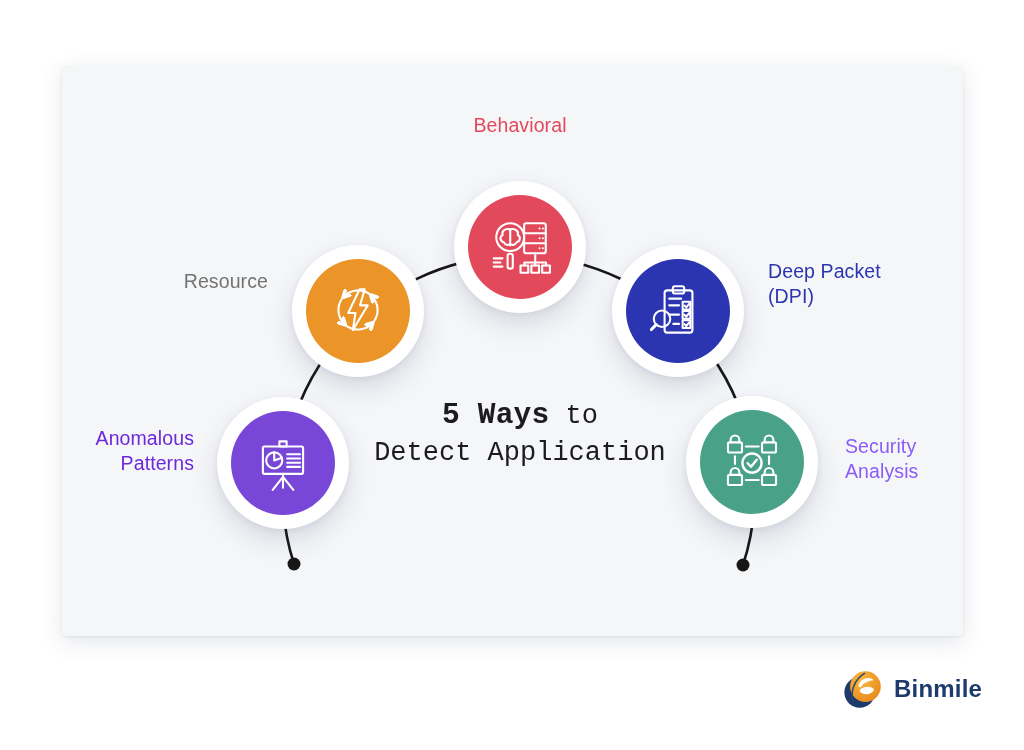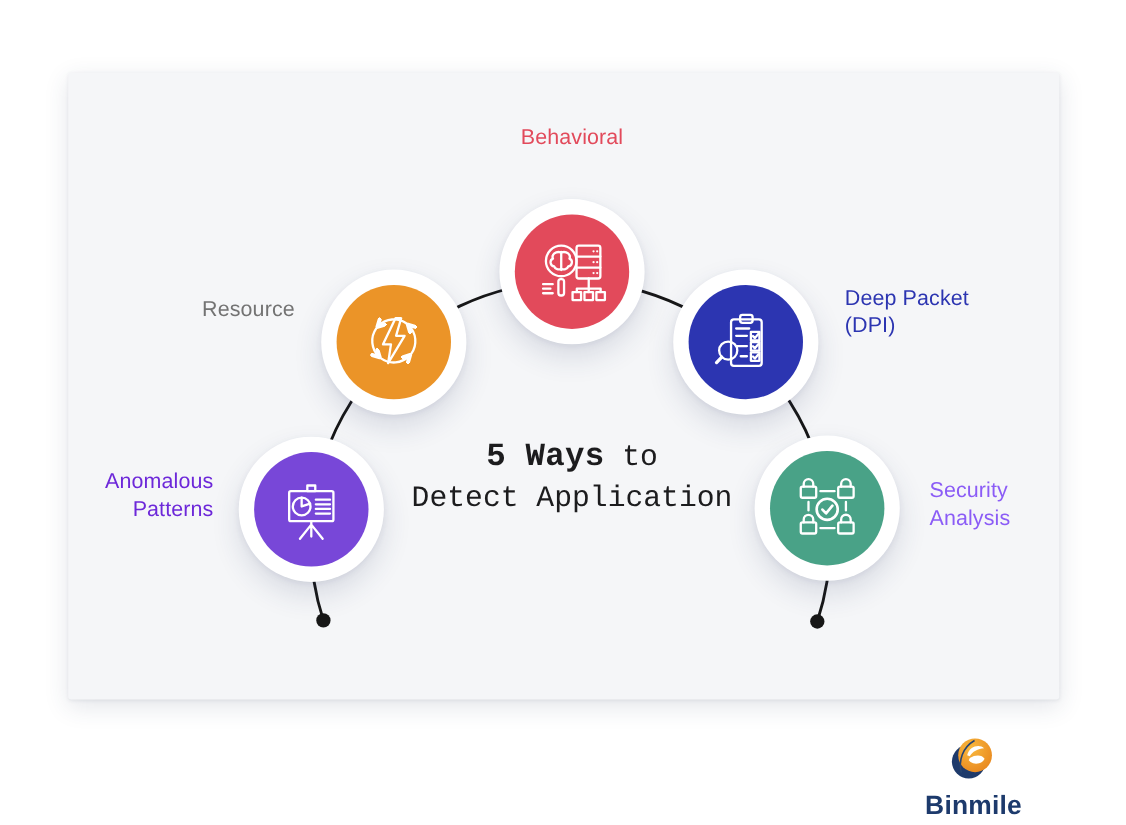--- a/index.html
+++ b/index.html
@@ -21,21 +21,21 @@
   }
   .node-inner{width:104px;height:104px;border-radius:50%;display:flex;align-items:center;justify-content:center;}
   .icon{width:66px;height:66px;display:block;}
   .icon *{vector-effect:non-scaling-stroke;}
   .label{position:absolute;z-index:3;font-weight:normal;font-size:19.5px;line-height:24.5px;letter-spacing:.1px;}
   .label span{display:block;}
   .ta-r{text-align:right;} .ta-c{text-align:center;} .ta-l{text-align:left;}
   .title{position:absolute;left:350px;top:397px;width:340px;text-align:center;color:#1c1c1e;z-index:3;}
   .title .ln{font-size:27px;line-height:37px;font-weight:normal;font-family:Liberation Mono, monospace;}
   .title .b{font-size:29.5px;font-weight:bold;letter-spacing:.2px;}
-  .logo{position:absolute;left:841px;top:666px;display:flex;align-items:center;gap:7px;z-index:3;flex-direction:column;}
+  .logo{position:absolute;left:841px;top:666px;display:flex;align-items:center;gap:7px;z-index:3;}
   .logo-text{font-size:24px;font-weight:bold;letter-spacing:.2px;}
 </style>
 </head>
 <body>
 
 <div class="page">
 
   <div class="card"></div>
 
   <svg class="arc-layer" width="1024" height="750" viewBox="0 0 1024 750">

